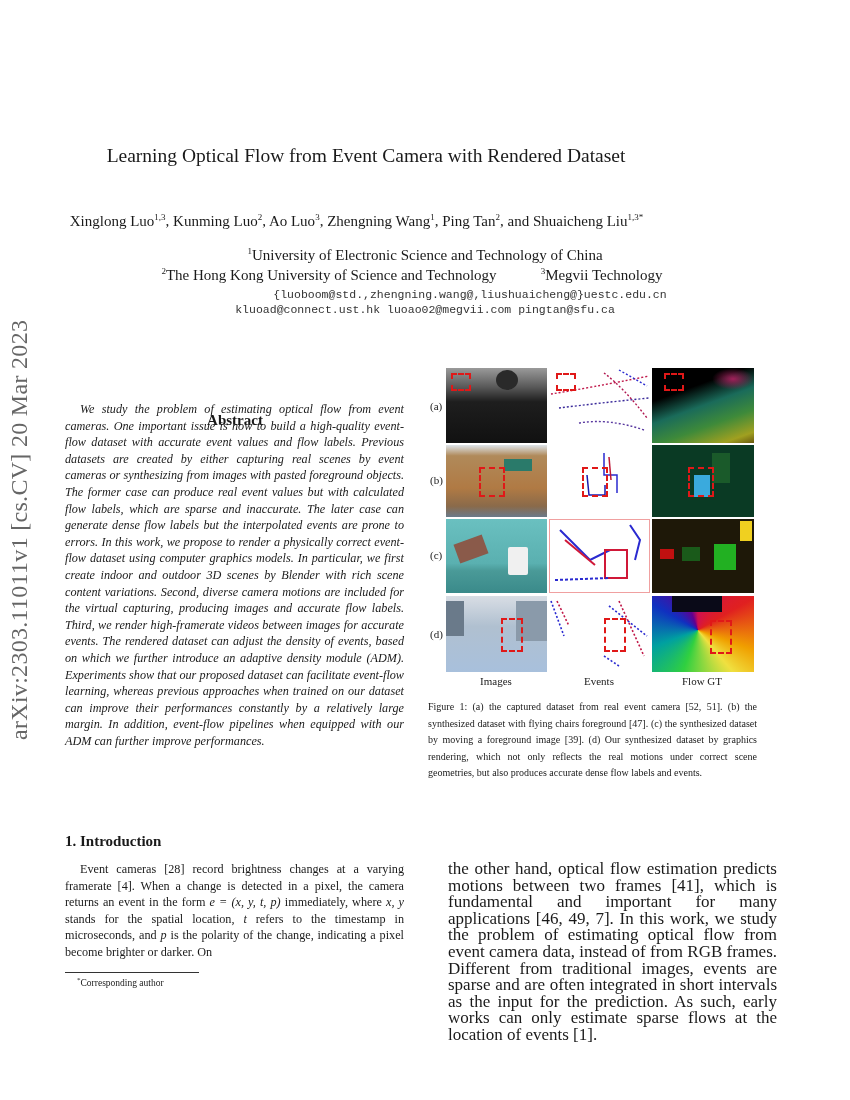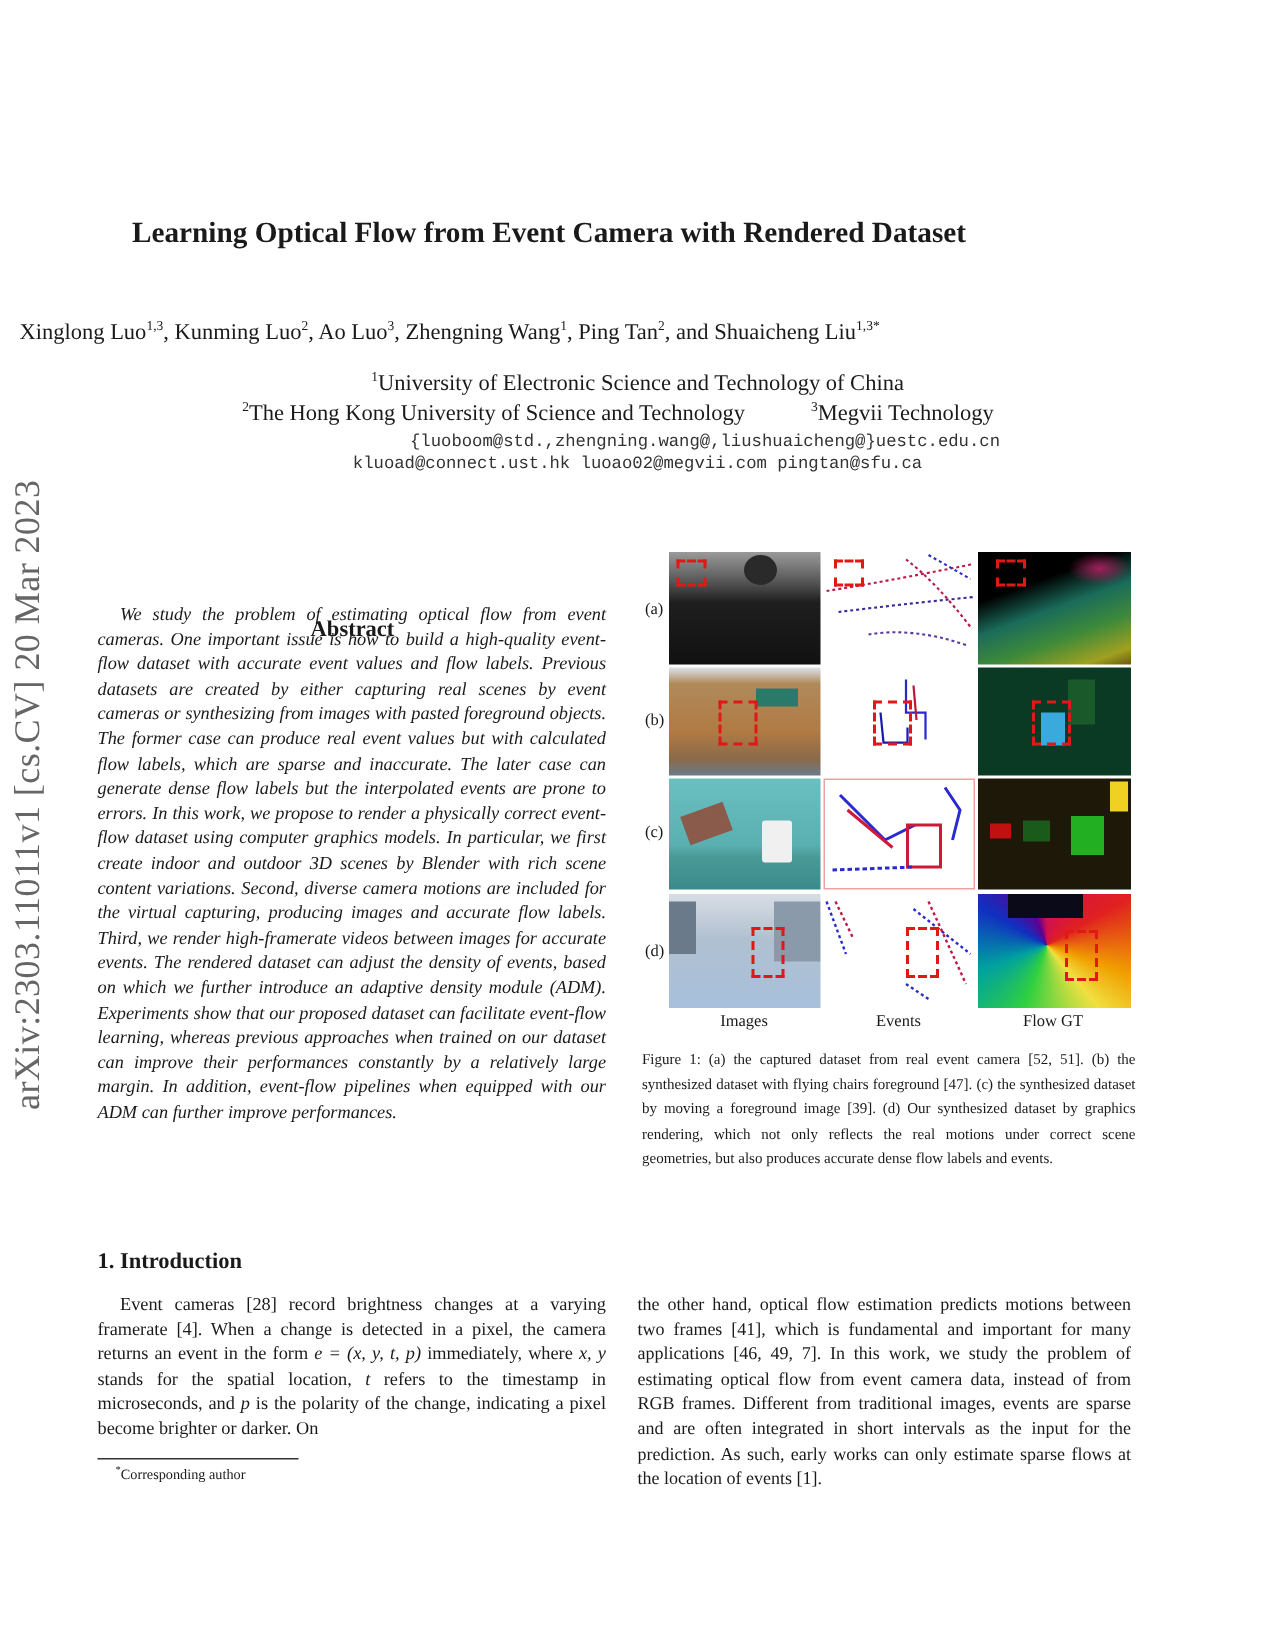--- a/index.html
+++ b/index.html
@@ -1,20 +1,20 @@
 <!DOCTYPE html>
 <html><head>
 <meta charset="utf-8">
 <style>
   html, body { margin: 0; padding: 0; background: #ffffff; }
   body { width: 850px; height: 1100px; position: relative; overflow: hidden;
          font-family: "Liberation Serif", "DejaVu Serif", serif; color: #1a1a1a; }
   .abs { position: absolute; }
-  .title { left: 0; width: 732px; top: 145px; text-align: center; font-size: 19.5px; font-weight: bold; }
-  .authors { left: 0; width: 713px; top: 212px; text-align: left; font-size: 15px; padding-left: 13px; }
+  .title { left: 0; width: 732px; top: 145px; text-align: center; font-size: 19.5px; font-weight: normal; }
+  .authors { left: 0; width: 713px; top: 212px; text-align: center; font-size: 15px; }
   .authors sup, .aff sup { font-size: 9px; }
   .aff { left: 0; width: 850px; text-align: center; font-size: 15px; }
   .aff1 { top: 246px; }
   .aff2 { top: 266px; left: 142px; width: 540px; text-align: center; }
   .aff2 .sp { display: inline-block; width: 44px; }
   .mail { left: 0; width: 850px; text-align: center; font-family: "Liberation Mono", "DejaVu Sans Mono", monospace; font-size: 11.5px; color: #333; }
   .mail1 { top: 288px; margin-left: 45px; }
   .mail2 { top: 303px; }
   .arxiv { left: 6px; top: 740px; transform-origin: 0 0; transform: rotate(-90deg); font-size: 24px; color: #666; white-space: nowrap; letter-spacing: 0.3px; width: 460px; }
   .h-abs { left: 65px; width: 340px; top: 364px; text-align: center; font-size: 15px; font-weight: bold; margin-top: 48px; }
@@ -25,21 +25,21 @@
   .col-left-body p { margin: 0; text-indent: 15px; }
   .fn-rule { left: 65px; top: 972px; width: 134px; height: 1px; background: #333; }
   .footnote { left: 77px; top: 976px; font-size: 9.5px; }
   .footnote sup { font-size: 7px; }
   .fig { left: 428px; top: 366px; width: 330px; height: 320px; }
   .row-label { position: absolute; left: 2px; font-size: 11px; }
   .cell { position: absolute; overflow: hidden; }
   .dash { position: absolute; border: 2.5px dashed #e01818; box-sizing: border-box; }
   .col-label { position: absolute; top: 309px; font-size: 11px; width: 100px; text-align: center; }
   .caption { left: 428px; width: 329px; top: 699px; font-size: 10px; line-height: 16.6px; text-align: justify; }
-  .right-body { left: 425px; width: 329px; top: 861px; font-size: 12px; line-height: 16.6px; text-align: justify; }
+  .right-body { left: 448px; width: 329px; top: 861px; font-size: 17px; line-height: 16.6px; text-align: justify; }
   .right-body p { margin: 0; }
   i.m { font-style: italic; }
 </style>
 </head>
 <body>
 
 <div class="abs arxiv">arXiv:2303.11011v1  [cs.CV]  20 Mar 2023</div>
 
 <div class="abs title">Learning Optical Flow from Event Camera with Rendered Dataset</div>
 

